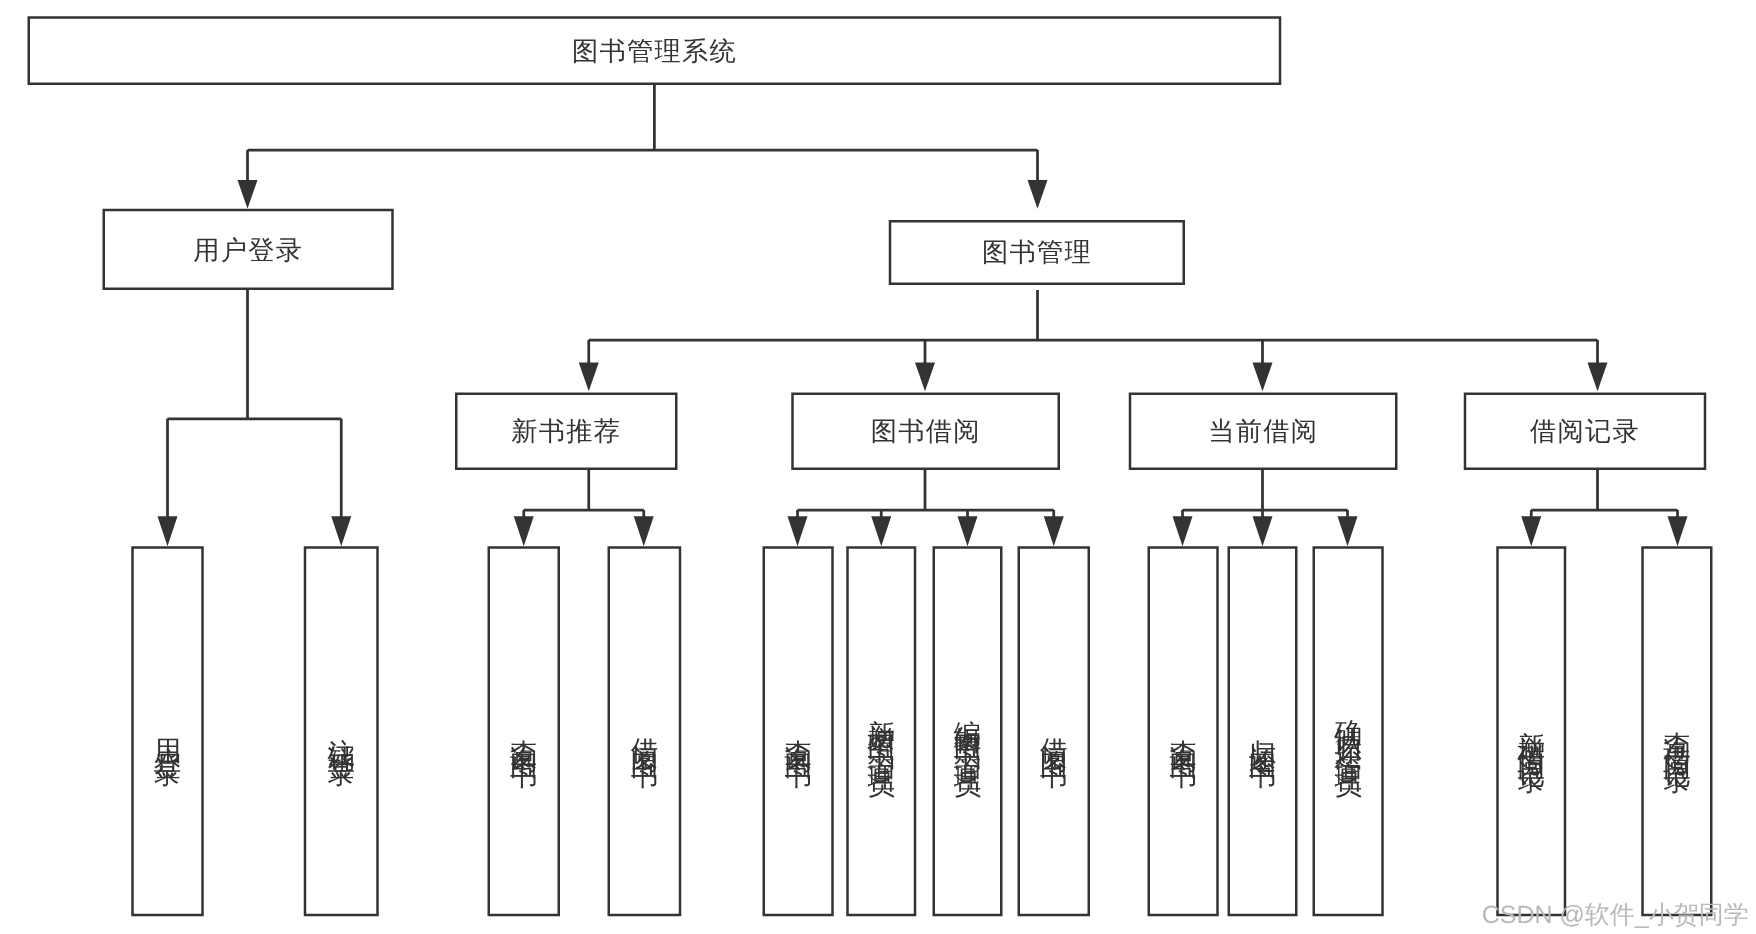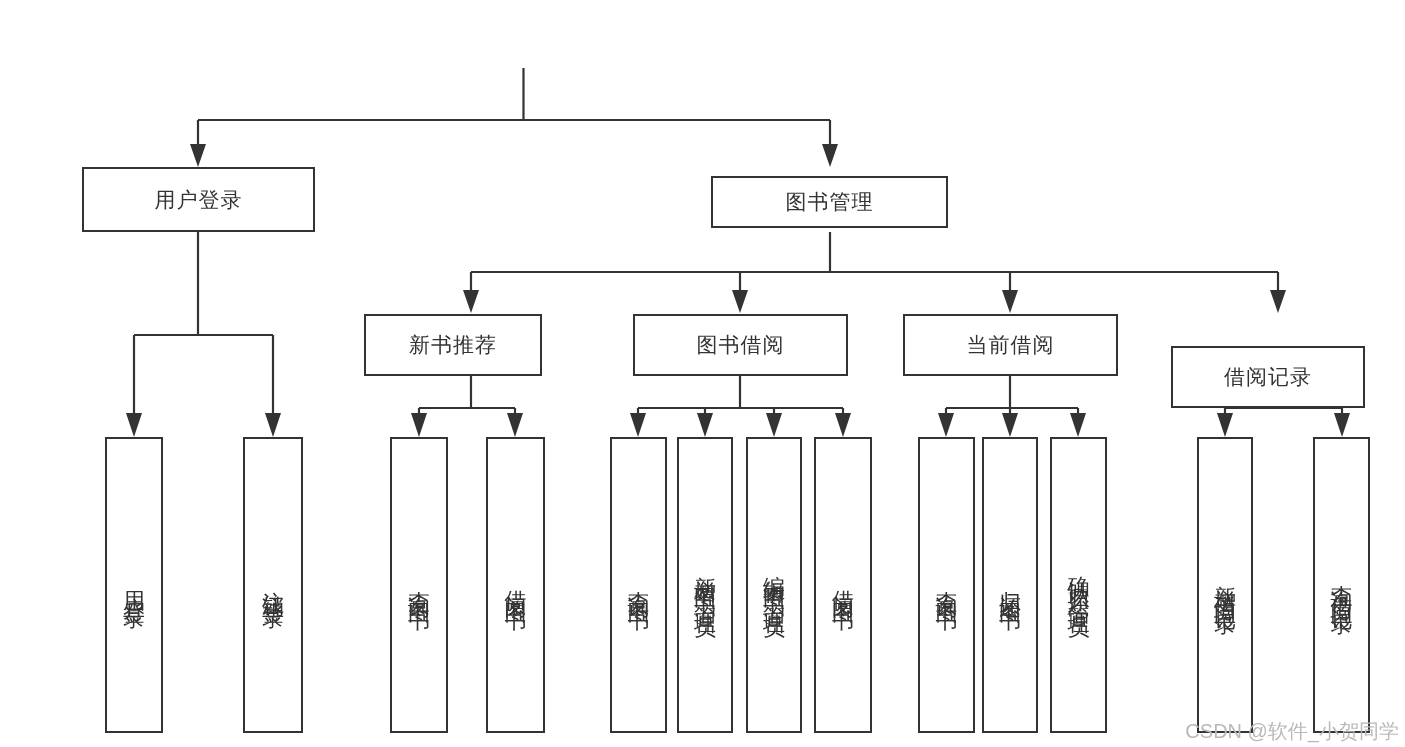--- a/index.html
+++ b/index.html
@@ -102,28 +102,29 @@
     <path d="M1010,376 V408 M946,408 H1078 M946,408 V414 M1010,408 V414 M1078,408 V414"></path>
     <polygon points="938,413 954,413 946,437"></polygon>
     <polygon points="1002,413 1018,413 1010,437"></polygon>
     <polygon points="1070,413 1086,413 1078,437"></polygon>
 
     <path d="M1278,376 V408 M1225,408 H1342 M1225,408 V414 M1342,408 V414"></path>
     <polygon points="1217,413 1233,413 1225,437"></polygon>
     <polygon points="1334,413 1350,413 1342,437"></polygon>
   </svg>
 
+  <div class="box h-box" style="left:22px; top:13px; width:1003px; height:55px;">图书管理系统</div>
 
   <div class="box h-box" style="left:82px; top:167px; width:233px; height:65px;">用户登录</div>
   <div class="box h-box" style="left:711px; top:176px; width:237px; height:52px;">图书管理</div>
 
   <div class="box h-box" style="left:364px; top:314px; width:178px; height:62px;">新书推荐</div>
   <div class="box h-box" style="left:903px; top:314px; width:215px; height:62px;">当前借阅</div>
   <div class="box h-box" style="left:633px; top:314px; width:215px; height:62px;">图书借阅</div>
-  <div class="box h-box" style="left:1171px; top:314px; width:194px; height:62px;margin-top:32px;">借阅记录</div>
+  <div class="box h-box" style="left:1171px; top:314px; width:194px; height:62px;">借阅记录</div>
 
   <div class="box v-box" style="left:105px; top:437px; width:58px; height:296px;">用户登录</div>
   <div class="box v-box" style="left:243px; top:437px; width:60px; height:296px;">注销登录</div>
 
   <div class="box v-box" style="left:390px; top:437px; width:58px; height:296px;">查询图书</div>
   <div class="box v-box" style="left:486px; top:437px; width:59px; height:296px;">借阅图书</div>
 
   <div class="box v-box" style="left:610px; top:437px; width:57px; height:296px;">查询图书</div>
   <div class="box v-box" style="left:677px; top:437px; width:56px; height:296px;">新增图书（管理员）</div>
   <div class="box v-box" style="left:746px; top:437px; width:56px; height:296px;">编辑图书（管理员）</div>

